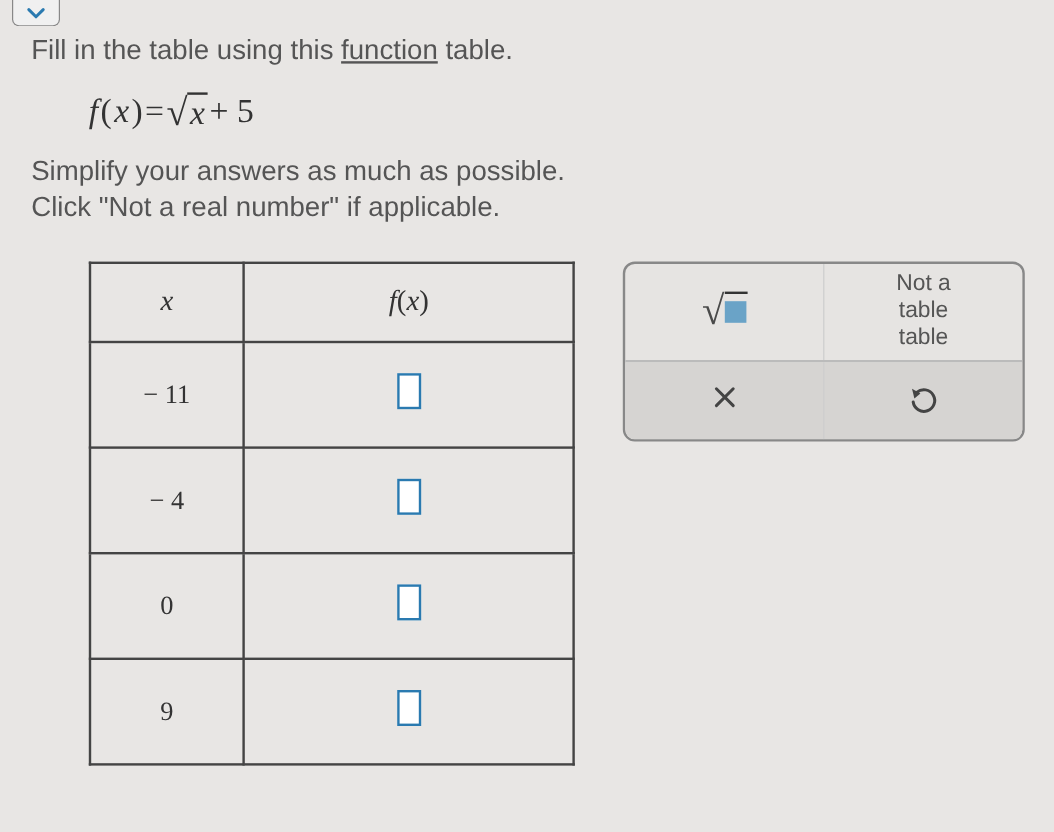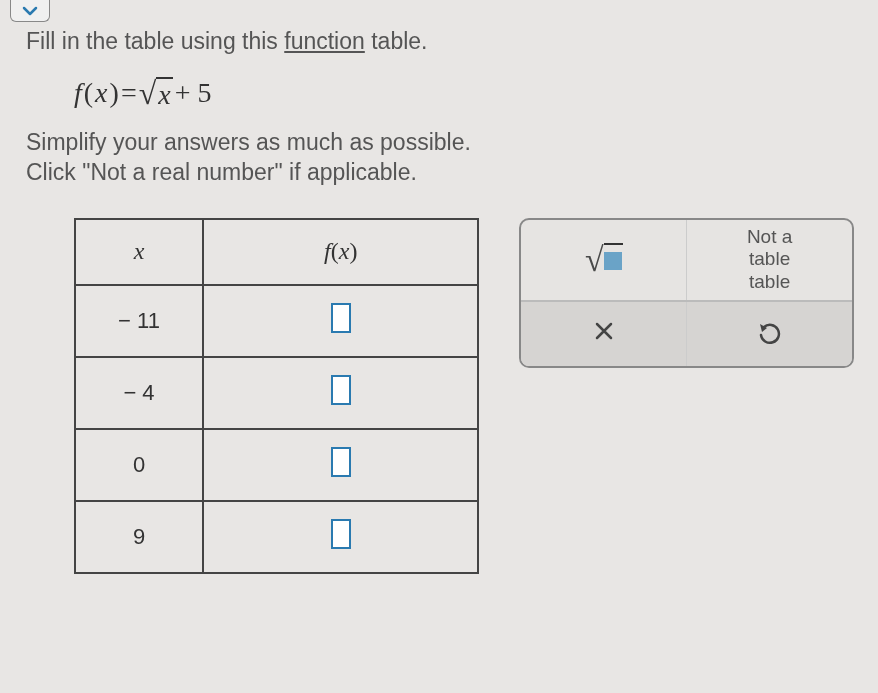--- a/index.html
+++ b/index.html
@@ -50,21 +50,21 @@
 
     table.func-table { border-collapse: collapse; }
     table.func-table th, table.func-table td {
       border: 2px solid #444;
       text-align: center;
       vertical-align: middle;
     }
     table.func-table th { height: 66px; font-weight: normal; font-family: "Times New Roman", serif; font-style: italic; font-size: 24px; color: #333; }
     table.func-table th.colx { width: 130px; }
     table.func-table th.colfx { width: 280px; text-align: center; }
-    table.func-table td { height: 72px; font-family: Liberation Sans, sans-serif; font-size: 22px; color: #333; }
+    table.func-table td { height: 88px; font-family: Liberation Serif, serif; font-size: 22px; color: #333; }
 
     .ans-box {
       display: inline-block;
       width: 20px;
       height: 30px;
       border: 2px solid #2a7ab0;
       background: #fff;
       cursor: text;
     }
 

